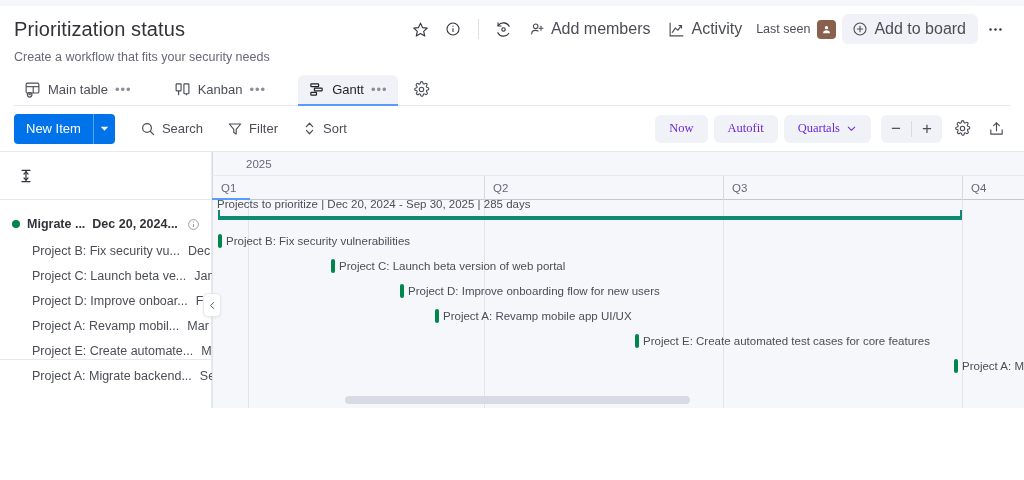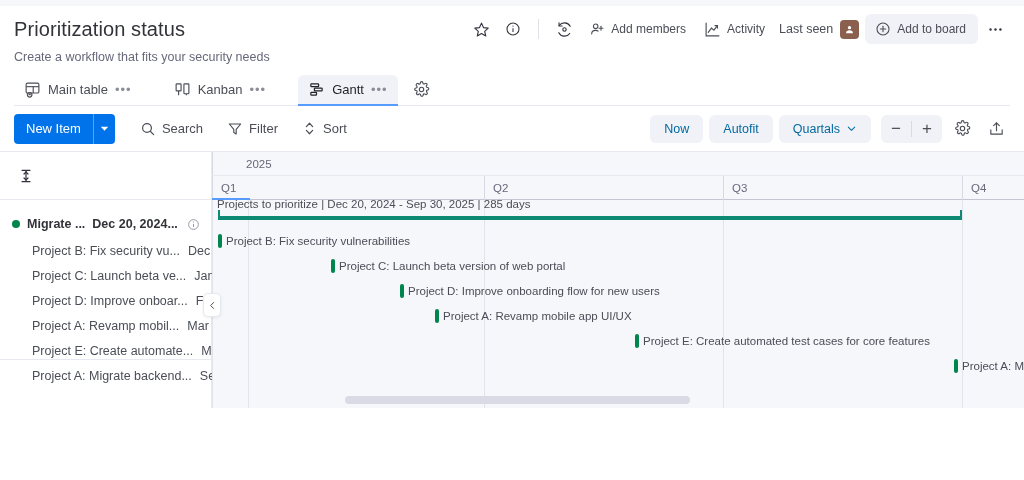--- a/index.html
+++ b/index.html
@@ -23,21 +23,21 @@
     letter-spacing: .1px; line-height: 26px;
   }
   .header-actions { margin-left: auto; display: flex; align-items: center; gap: 2px; }
   .hicon {
     width: 30px; height: 30px; display: flex; align-items: center; justify-content: center;
     border-radius: 6px; cursor: pointer; color: #32333d;
   }
   .hdivider { width:1px; height:20px; background:#e0e1e6; margin:0 8px; }
   .hbtn {
     display: flex; align-items: center; gap: 6px; height: 30px;
-    padding: 0 8px; border-radius: 6px; font-size: 12px; color: #4b4d57; cursor: pointer;
+    padding: 0 8px; border-radius: 6px; font-size: 16px; color: #4b4d57; cursor: pointer;
   }
   .hbtn.filled { background: #f1f2f7; padding: 0 12px 0 10px; }
   .lastseen { display:flex; align-items:center; gap:7px; font-size:12.5px; color:#4b4d57; padding:0 4px; }
   .avatar {
     width: 19px; height: 19px; border-radius: 4px; background: #8b5f4d;
     display:flex; align-items:center; justify-content:center; color:#fff; font-size:10px;
   }
   .subtitle { font-size: 12.5px; color: #676879; margin-top: 6px; }
 
   
@@ -74,21 +74,21 @@
     width: 22px; display:flex; align-items:center; justify-content:center;
     border-left: 1px solid rgba(255,255,255,.35); font-size: 8px;
   }
   .tbtn {
     display:flex; align-items:center; gap:6px; height:30px; padding:0 9px;
     border-radius:4px; font-size:13px; color:#4b4d57; cursor:pointer;
   }
   .toolbar-right { margin-left:auto; display:flex; align-items:center; gap:6px; }
   .pill {
     height: 28px; padding: 0 14px; border-radius: 6px; background:#f1f2f7;
-    display:flex; align-items:center; gap:6px; font-size:12.5px; color:#0369a1; cursor:pointer;
+    display:flex; align-items:center; gap:6px; font-size:12.5px; color:#6d28d9; cursor:pointer;font-family:Liberation Serif, serif;
   }
   .zoom-group {
     display:flex; align-items:center; height:28px; background:#f1f2f7; border-radius:6px; margin-left:4px;
   }
   .zoom-btn {
     width: 30px; height:28px; display:flex; align-items:center; justify-content:center;
     font-size:17px; color:#4b4d57; cursor:pointer;
   }
   .zoom-sep { width:1px; height:16px; background:#d8dae2; }
   .ticon {

